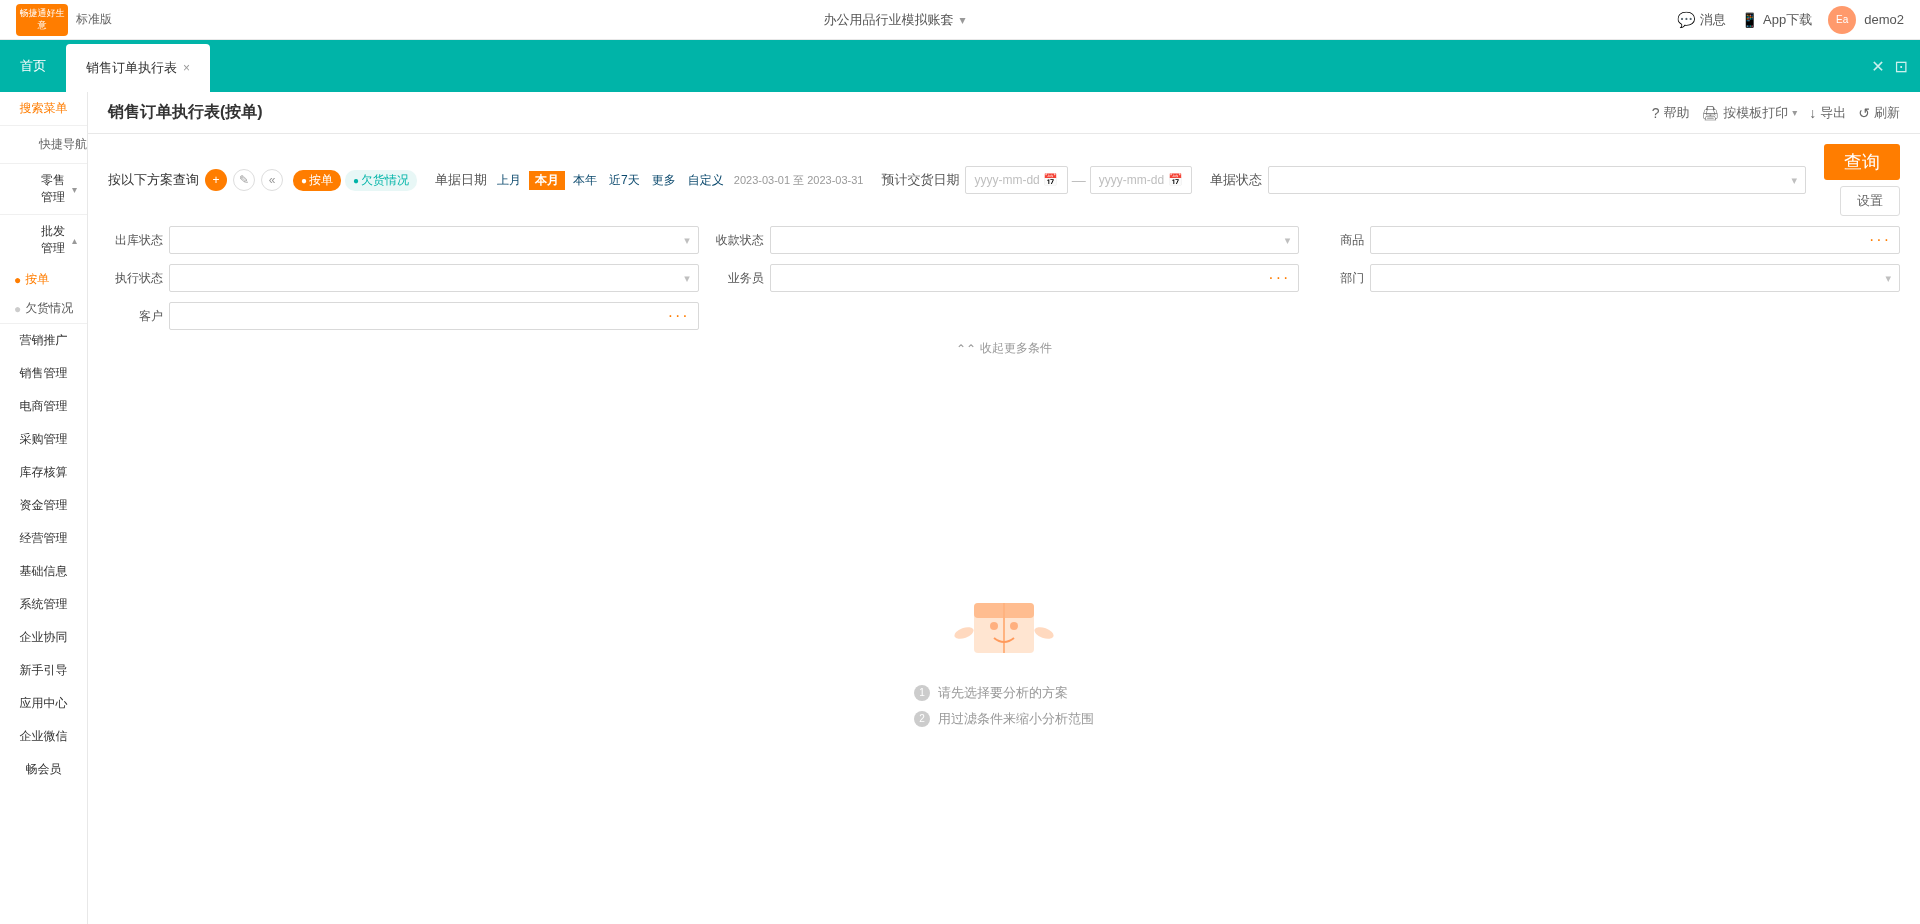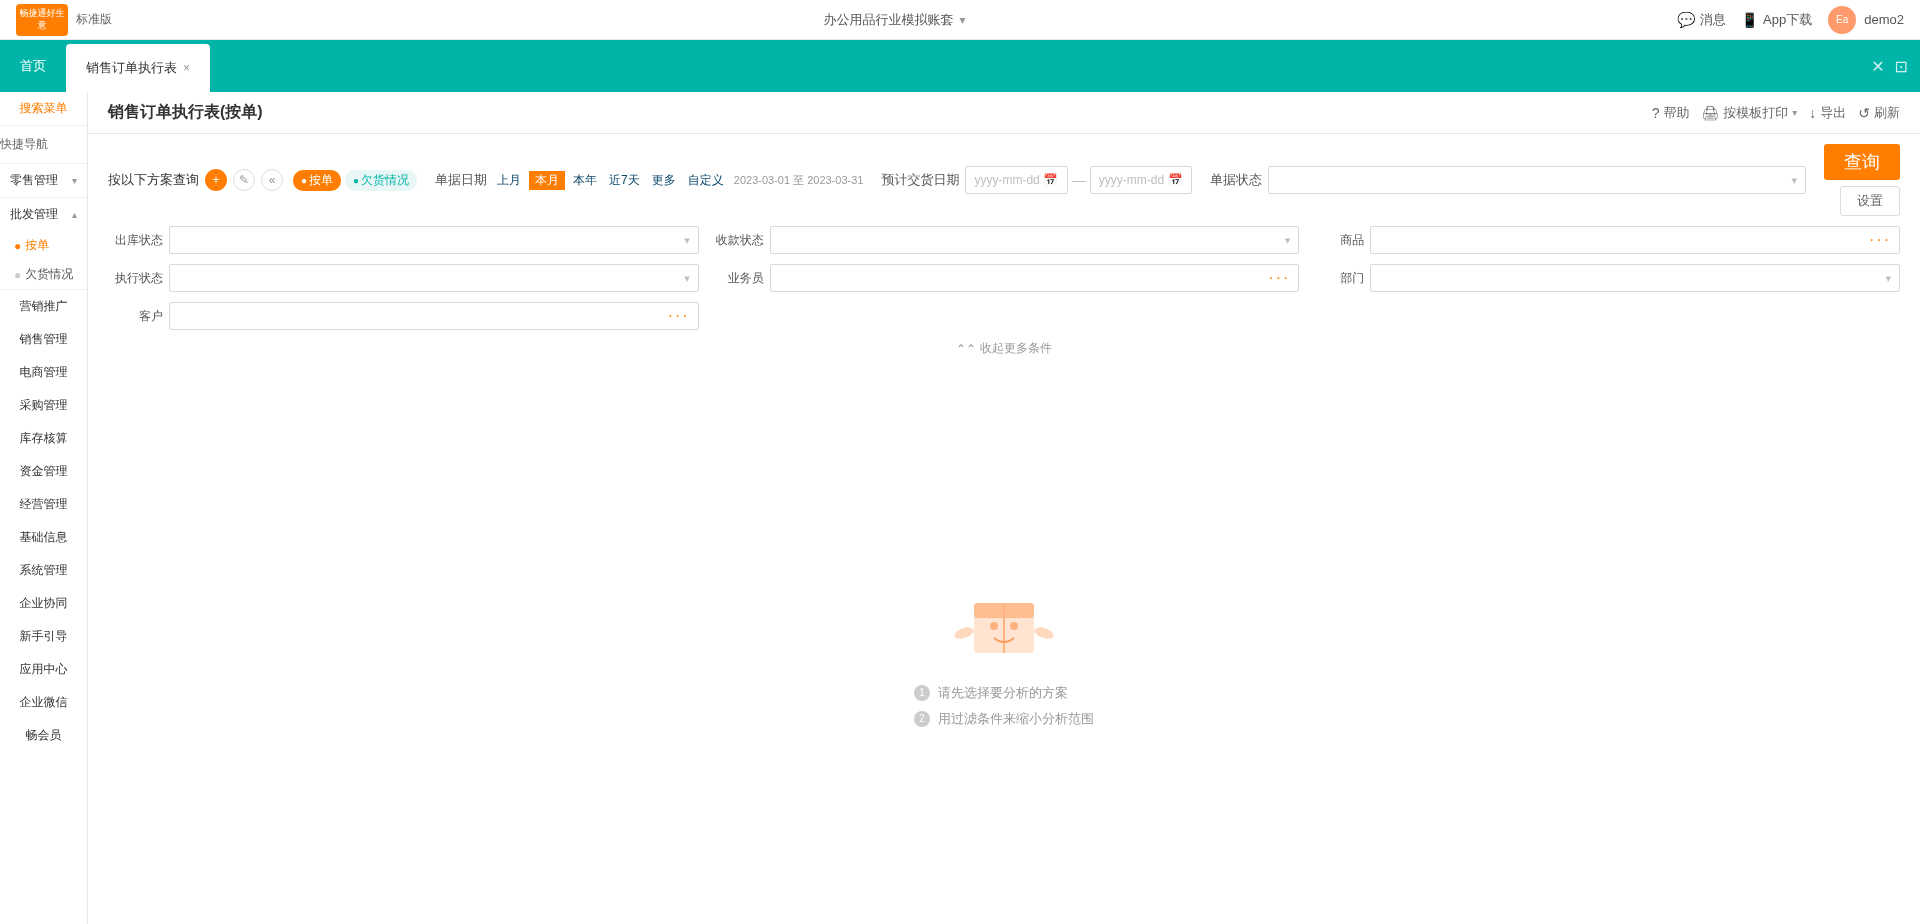--- a/index.html
+++ b/index.html
@@ -25,23 +25,23 @@
     .win-btn { color: #fff; font-size: 16px; cursor: pointer; opacity: 0.8; }
 
     
     .main-layout { display: flex; flex: 1; overflow: hidden; }
 
     
     .sidebar { width: 88px; background: #fff; border-right: 1px solid #e8e8e8; display: flex; flex-direction: column; flex-shrink: 0; overflow-y: auto; }
     .sidebar-search { padding: 8px; border-bottom: 1px solid #f0f0f0; }
     .sidebar-search-label { font-size: 12px; color: #ff7d00; text-align: center; cursor: pointer; }
     .sidebar-nav { padding: 6px 0; border-bottom: 1px solid #f0f0f0; }
-    .sidebar-nav-label { font-size: 12px; color: #666; text-align: left; padding: 4px 0; cursor: pointer; }
+    .sidebar-nav-label { font-size: 12px; color: #666; text-align: right; padding: 4px 0; cursor: pointer; }
     .sidebar-section { border-bottom: 1px solid #f0f0f0; }
-    .sidebar-section-item { display: flex; align-items: center; justify-content: space-between; padding: 8px 10px; cursor: pointer; }
+    .sidebar-section-item { display: flex; align-items: center; justify-content: space-between; padding: 8px 10px; cursor: pointer; margin-left: 31px; }
     .sidebar-section-label { font-size: 12px; color: #333; }
     .sidebar-section-icon { font-size: 10px; color: #999; }
     .sidebar-sub-item { padding: 6px 10px 6px 14px; cursor: pointer; }
     .sidebar-sub-label { font-size: 12px; color: #ff7d00; }
     .sidebar-item { padding: 8px 10px; cursor: pointer; text-align: center; }
     .sidebar-item-label { font-size: 12px; color: #333; }
 
     
     .content { flex: 1; display: flex; flex-direction: column; overflow: hidden; background: #f5f5f5; }
 
@@ -54,21 +54,21 @@
     .scheme-btn { width: 22px; height: 22px; border-radius: 50%; border: none; cursor: pointer; display: flex; align-items: center; justify-content: center; font-size: 12px; }
     .scheme-btn.add { background: #ff7d00; color: #fff; }
     .scheme-btn.edit { background: #fff; border: 1px solid #ddd; color: #999; }
     .scheme-btn.collapse { background: #fff; border: 1px solid #ddd; color: #999; }
     .scheme-nav-item { font-size: 12px; color: #00b4a8; cursor: pointer; background: #e8f7f6; border-radius: 10px; padding: 2px 8px; display: flex; align-items: center; gap: 2px; }
     .scheme-nav-item.active { background: #ff7d00; color: #fff; border-radius: 10px; }
 
     
     .date-tabs { display: flex; gap: 4px; }
     .date-tab { font-size: 12px; color: #0c4a6e; cursor: pointer; padding: 1px 4px; }
-    .date-tab.active { background: #ff7d00; color: #fff; border-radius: 0; padding: 1px 6px; }
+    .date-tab.active { background: #ff7d00; color: #fff; border-radius: 0; padding: 1px 6px; font-weight: bold; }
 
     
     .btn-query { background: #ff7d00; color: #fff; border: none; border-radius: 3px; padding: 6px 20px; font-size: 18px; cursor: pointer; }
     .btn-settings { background: #fff; color: #666; border: 1px solid #ddd; border-radius: 3px; padding: 5px 16px; font-size: 13px; cursor: pointer; }
 
     
     .collapse-bar { text-align: center; padding: 4px; cursor: pointer; font-size: 12px; color: #999; display: flex; align-items: center; justify-content: center; gap: 4px; }
 
     
     .empty-state { flex: 1; display: flex; flex-direction: column; align-items: center; justify-content: center; background: #fff; }

